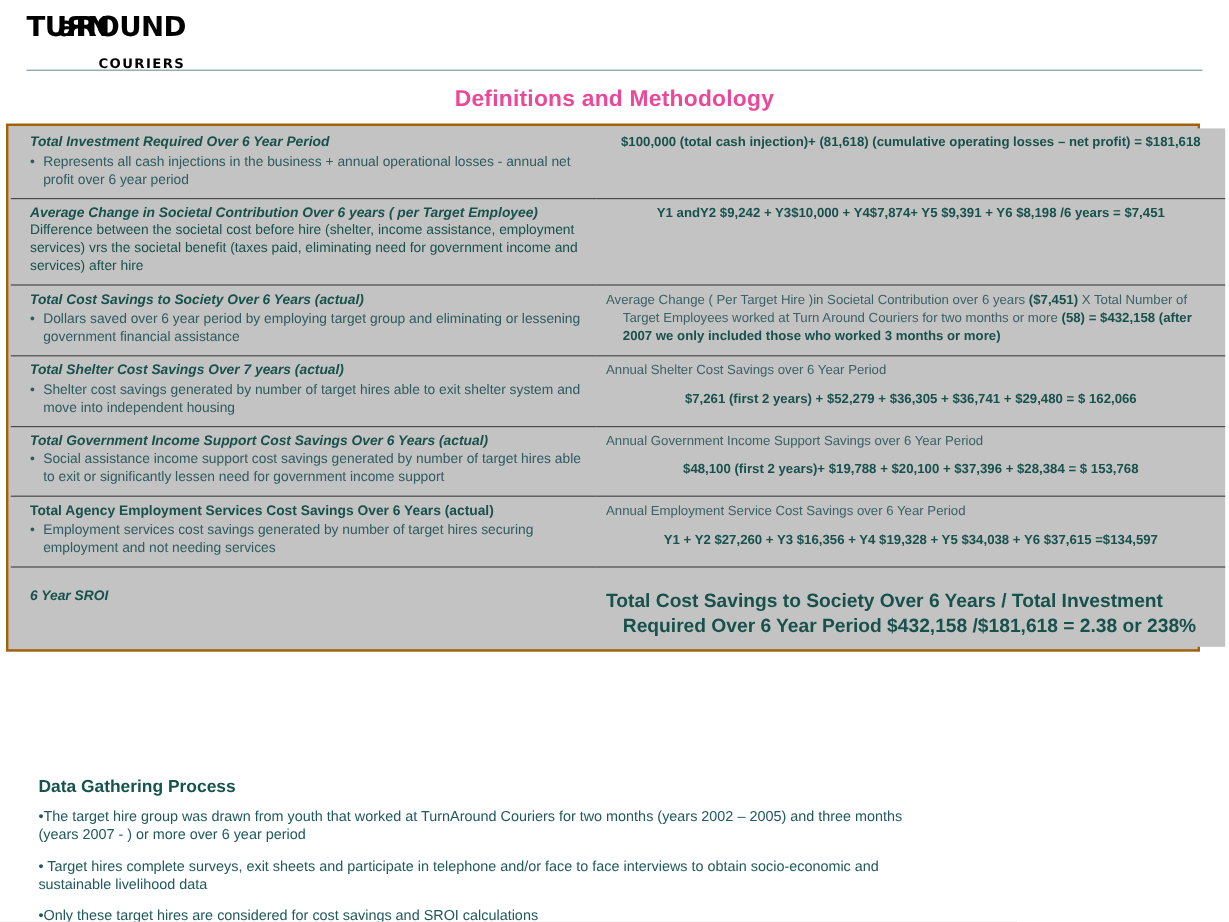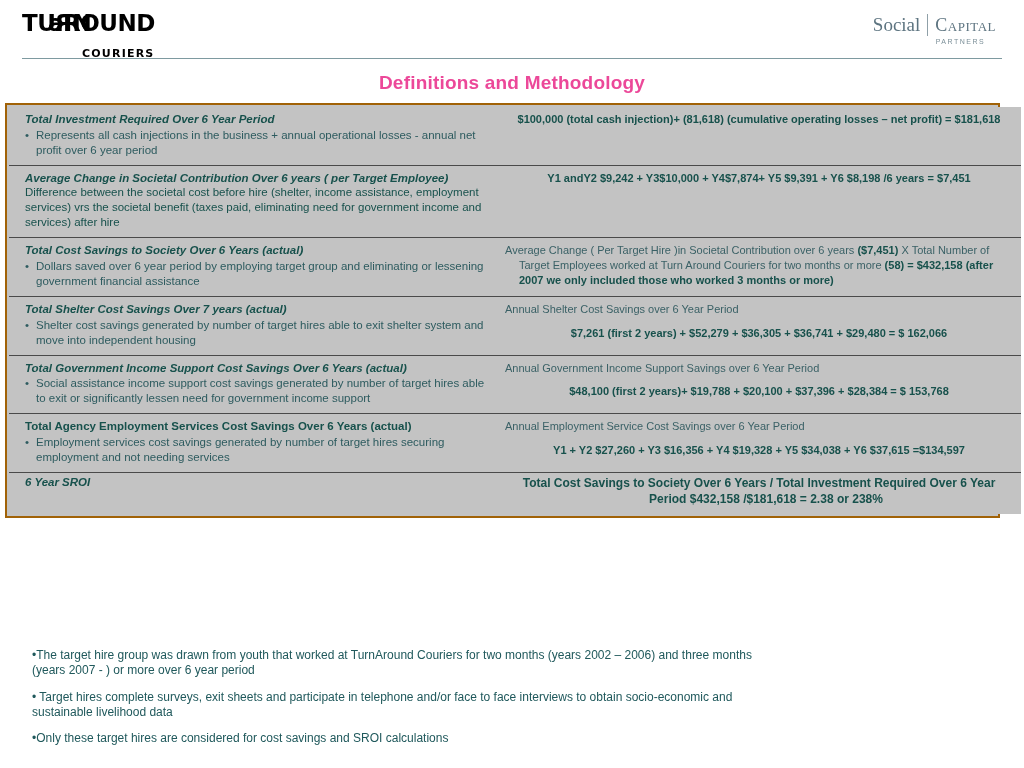--- a/index.html
+++ b/index.html
@@ -208,29 +208,28 @@
   .calc + .calc { margin-top: 9px; }
 
   .sroi-left {
     font-size: 11.5px;
     font-weight: bold;
     font-style: italic;
     color: #17514c;
     margin-left: 8px;
   }
   .sroi-right {
-    font-size: 12px;
+    font-size: 16px;
     font-weight: bold;
     color: #17514c;
     line-height: 1.32;
     padding-left: 14px;
     text-indent: -14px;
-    text-align: center;
-  }
-  tr.sroi-row td { padding-top: 3px; padding-bottom: 6px; }
+  }
+  tr.sroi-row td { padding-top: 18px; padding-bottom: 6px; }
 
   
   .notes {
     position: absolute;
     left: 32px;
     top: 648px;
     width: 720px;
   }
   .notes h3 {
     font-size: 14.5px;
@@ -250,28 +249,20 @@
 
 <div class="header">
 
   <div class="logo">
     <span class="logo-turn">TU<span class="logo-r-rot">R</span>N</span>
     <span class="logo-around">aROUND</span>
     <span class="logo-couriers">COURIERS</span>
   </div>
 
 
-  <div class="scp-logo">
-    <div class="scp-row">
-      <span class="scp-social">Social</span>
-      <span class="scp-divider"></span>
-      <span class="scp-capital">Capital</span>
-    </div>
-    <div class="scp-partners">PARTNERS</div>
-  </div>
 
   <div class="header-rule"></div>
 </div>
 
 <div class="slide-title">Definitions and Methodology</div>
 
 <div class="table-wrap">
   <table class="defs">
     <tbody id="defs-body">
         <tr>
@@ -351,18 +342,19 @@
           </td>
           <td class="col-right">
             <div class="sroi-right">Total Cost Savings to Society Over 6 Years / Total Investment Required Over 6 Year Period   $432,158 /$181,618 =  2.38 or 238%</div>
           </td>
         </tr>
       </tbody>
   </table>
 </div>
 
 <div class="notes">
+  <h3>Data Gathering Process</h3>
   <div id="notes-list">
-      <div class="note-item">•The target hire group was drawn from youth that worked at TurnAround Couriers for two months (years 2002 – 2006) and three months (years 2007 -  ) or more over 6 year period</div>
+      <div class="note-item">•The target hire group was drawn from youth that worked at TurnAround Couriers for two months (years 2002 – 2005) and three months (years 2007 -  ) or more over 6 year period</div>
       <div class="note-item">• Target hires complete surveys, exit sheets and participate in telephone  and/or face to face interviews to obtain socio-economic and sustainable livelihood data</div>
       <div class="note-item">•Only these target hires are considered for cost savings and SROI calculations</div>
     </div>
 </div>
 
 </body></html>

